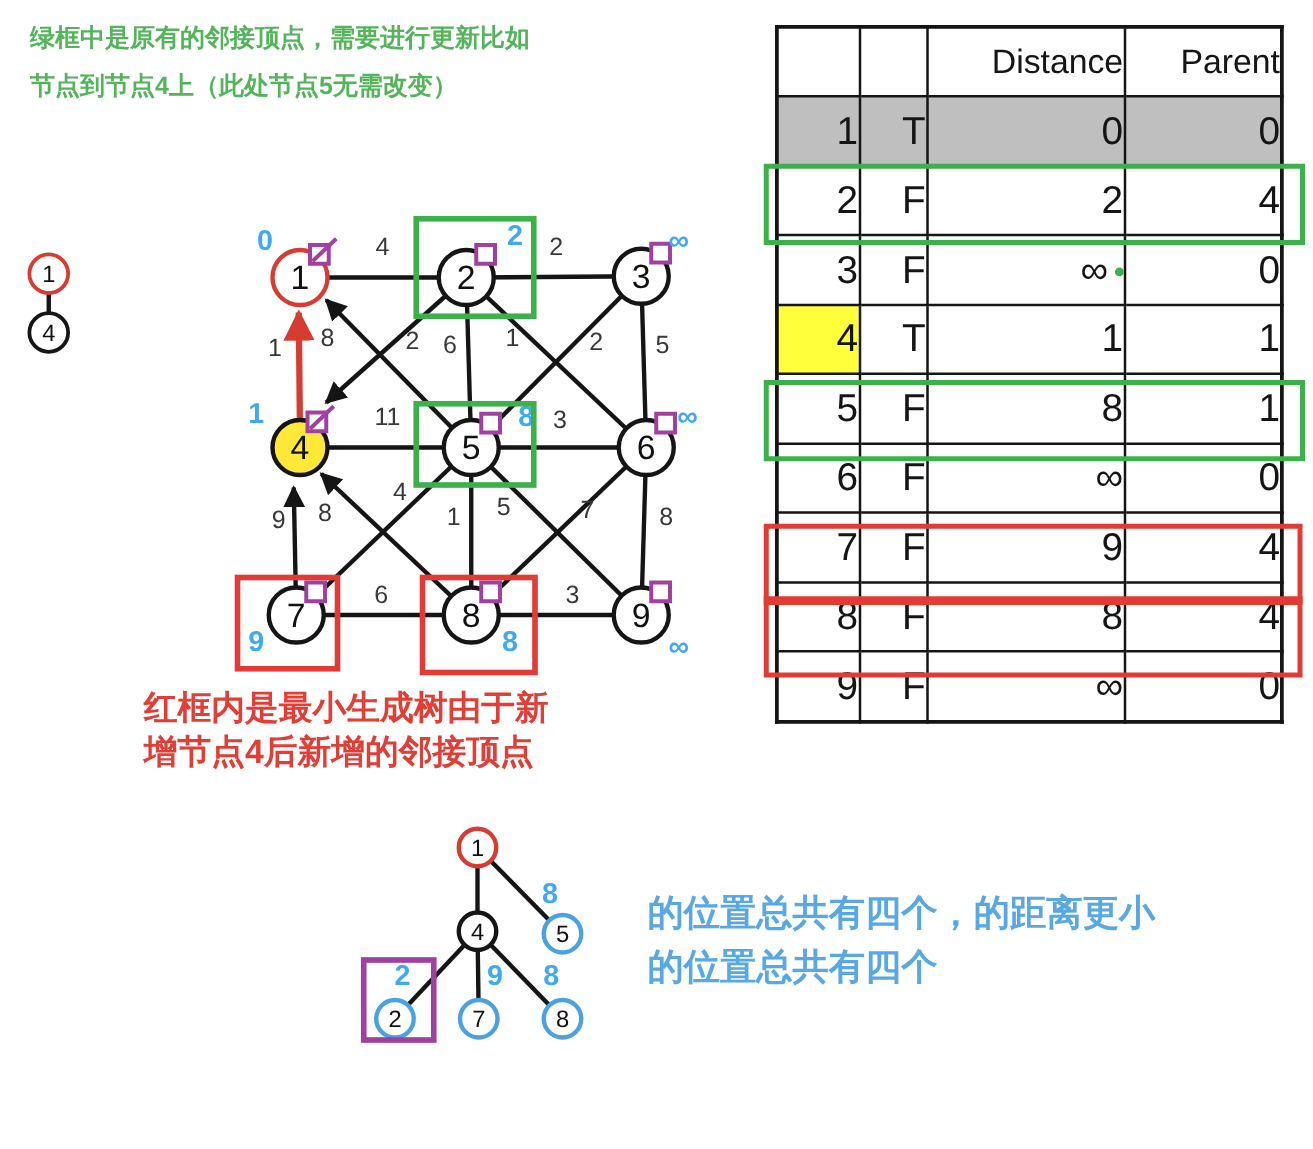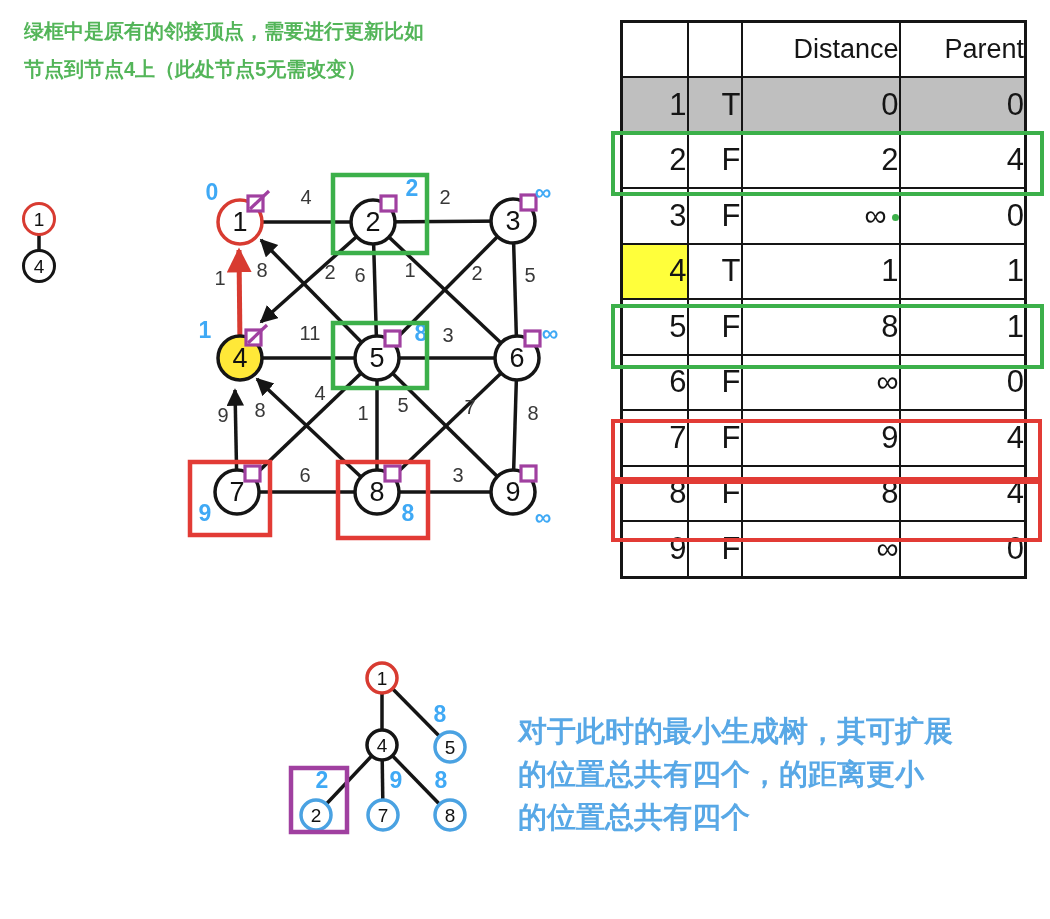--- a/index.html
+++ b/index.html
@@ -255,20 +255,24 @@
       <td>0</td>
     </tr>
   </tbody>
     </table>
 
   <div class="overlay ov-green ov-r2"></div>
   <div class="overlay ov-green ov-r5"></div>
   <div class="overlay ov-red ov-r7"></div>
   <div class="overlay ov-red ov-r8"></div>
 
+  <div class="note red-note">
+    <div>红框内是最小生成树由于新</div>
+    <div>增节点4后新增的邻接顶点</div>
+  </div>
 
   <svg style="left:270px;top:650px;" width="230" height="195" viewBox="0 0 230 195">
     <line class="edge" x1="112" y1="28" x2="112" y2="95"></line>
     <line class="edge" x1="112" y1="28" x2="180" y2="97"></line>
     <line class="edge" x1="112" y1="95" x2="46" y2="165"></line>
     <line class="edge" x1="112" y1="95" x2="113" y2="165"></line>
     <line class="edge" x1="112" y1="95" x2="180" y2="165"></line>
 
     <circle class="node-circle start" cx="112" cy="28" r="15"></circle>
     <circle class="node-circle" cx="112" cy="95" r="15"></circle>
@@ -286,18 +290,17 @@
 
     <text class="value-label" x="170" y="72">8</text>
     <text class="value-label" x="52" y="138">2</text>
     <text class="value-label" x="126" y="138">9</text>
     <text class="value-label" x="171" y="138">8</text>
 
     <rect class="hl-purple" x="21" y="118" width="56" height="64"></rect>
   </svg>
 
   <div class="note blue-note">
-    <div>对于此时的最小生成树，其可扩展</div>
     <div>的位置总共有四个，的距离更小</div>
     <div>的位置总共有四个</div>
   </div>
 
 </div>
 
 </body></html>

